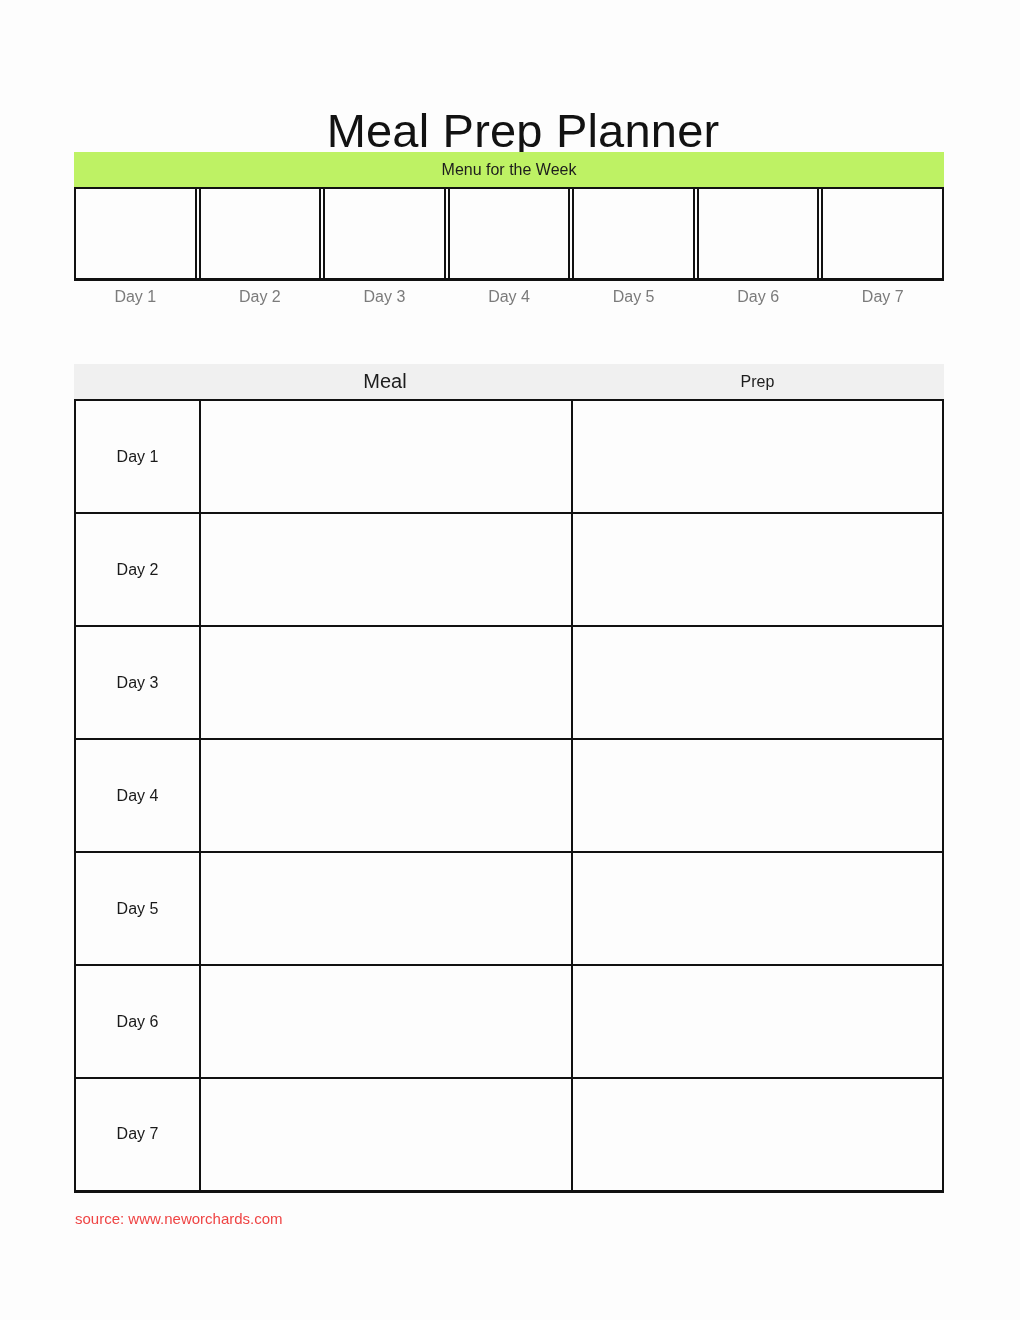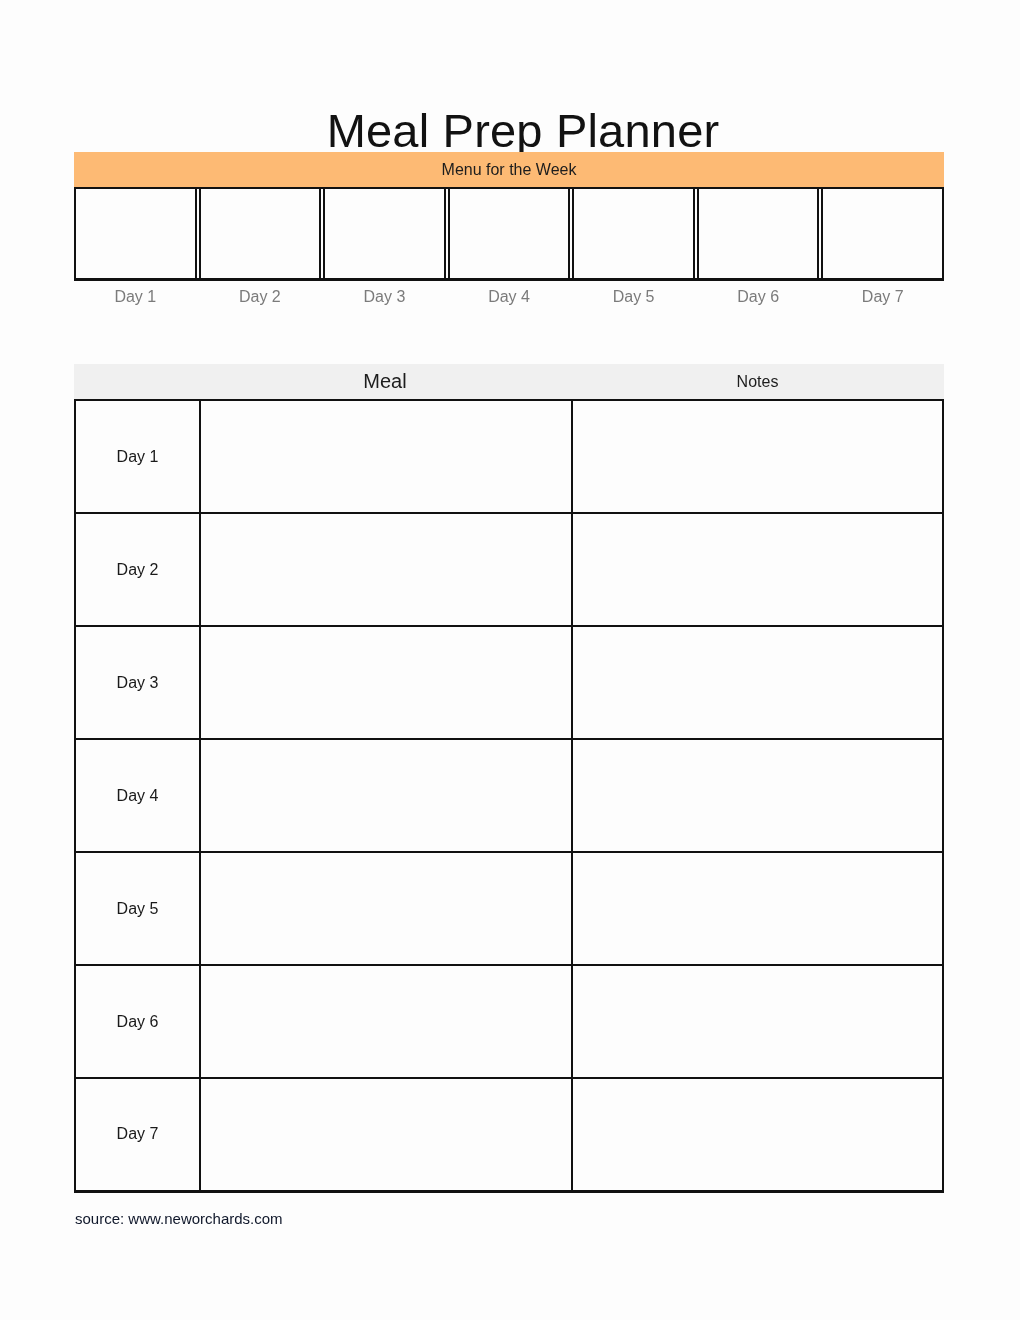--- a/index.html
+++ b/index.html
@@ -43,21 +43,21 @@
   
   .week-section {
     position: absolute;
     left: 74px;
     top: 152px;
     width: 870px;
   }
   .band-header {
     width: 100%;
     height: 35px;
-    background: #fdba74;
+    background: #bef264;
     display: flex;
     align-items: center;
     justify-content: center;
     font-size: 16px;
     font-weight: 400;
     color: #1d1d1d;
   }
   .week-grid {
     width: 100%;
     height: 94px;
@@ -154,21 +154,21 @@
   }
   .col-meal { width: 372px; }
   .col-notes { width: auto; }
 
   
   .source {
     position: absolute;
     left: 75px;
     top: 1210px;
     font-size: 15px;
-    color: #0f172a;
+    color: #ef4444;
     white-space: nowrap;
   }
 </style>
 </head>
 <body>
 
 <div class="page">
 
   <h1 class="title">Meal Prep Planner</h1>
 
@@ -196,21 +196,21 @@
       <div class="week-label">Day 6</div>
       <div class="week-label">Day 7</div>
     </div>
   </div>
 
   <div class="meal-section">
 
     <div class="meal-head-row">
       <div class="mh-day"></div>
       <div class="mh-meal">Meal</div>
-      <div class="mh-notes">Notes</div>
+      <div class="mh-notes">Prep</div>
     </div>
 
     <table class="meal-table">
       <colgroup>
         <col class="col-day">
         <col class="col-meal">
         <col class="col-notes">
       </colgroup>
       <tbody>
         <tr>

